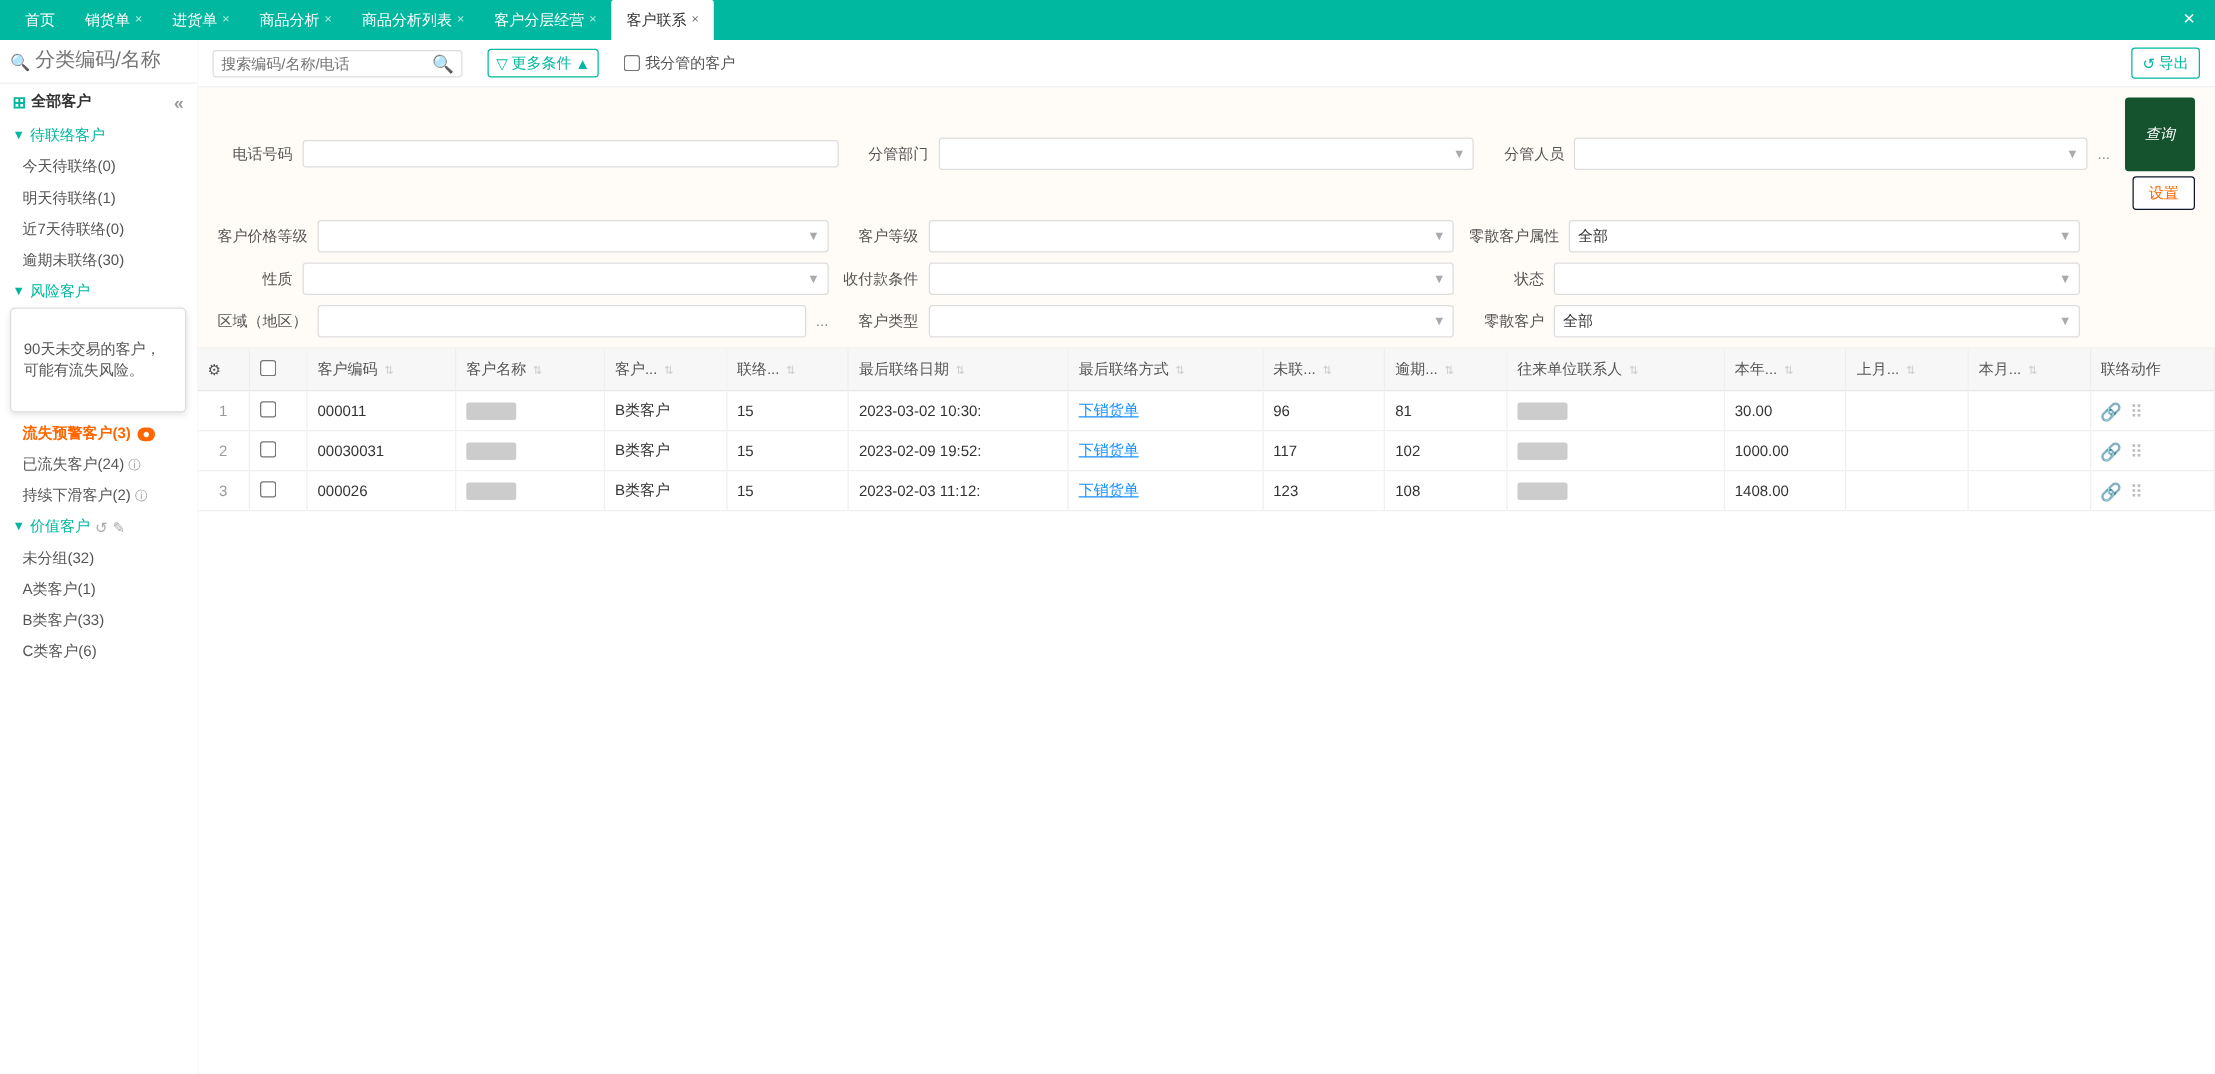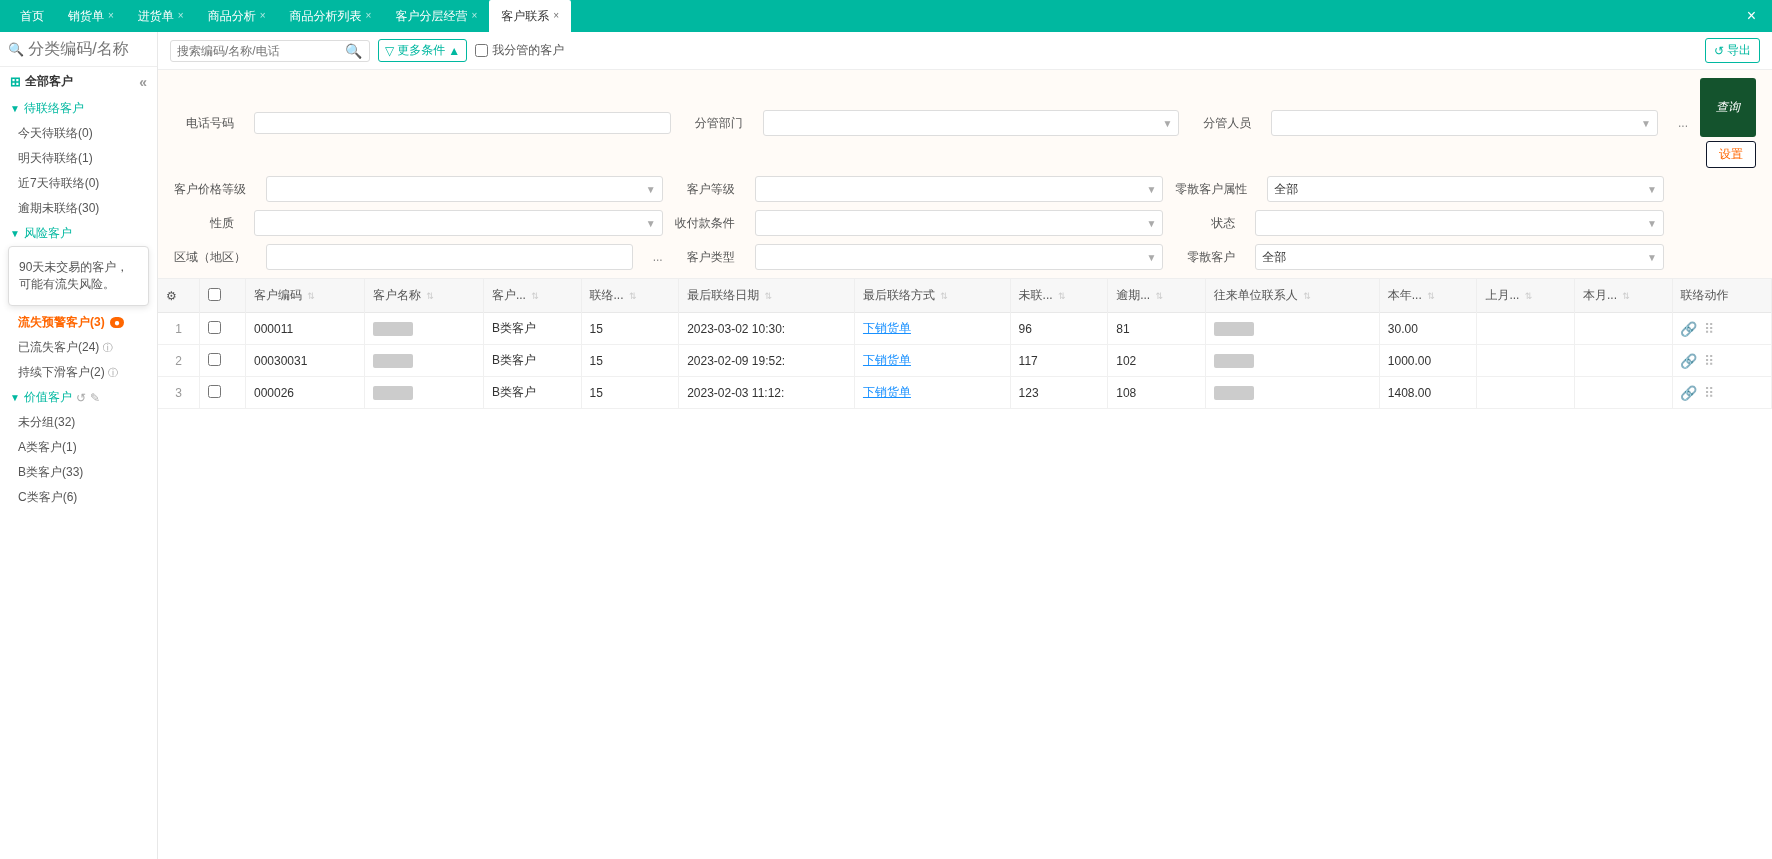--- a/index.html
+++ b/index.html
@@ -113,21 +113,21 @@
       color: #fff;
       border-radius: 8px;
       padding: 0 4px;
       font-size: 10px;
       margin-left: 2px;
     }
     .tooltip-box {
       background: #fff;
       border: 1px solid #ddd;
       border-radius: 4px;
-      padding: 12px 10px;
+      padding: 24px 10px;
       font-size: 11px;
       color: #555;
       margin: 0 8px 4px 8px;
       box-shadow: 0 2px 6px rgba(0,0,0,0.1);
     }
 
     
     .content {
       flex: 1;
       display: flex;
@@ -135,21 +135,21 @@
       overflow: hidden;
       background: #fff;
       margin: 0;
     }
 
     
     .toolbar {
       display: flex;
       align-items: center;
       padding: 6px 12px;
-      gap: 8px;
+      gap: 20px;
       background: #fff;
       border-bottom: 1px solid #eee;
       flex-shrink: 0;
     }
     .toolbar .search-input-wrap {
       display: flex;
       align-items: center;
       border: 1px solid #ddd;
       border-radius: 3px;
       padding: 2px 6px;
@@ -212,21 +212,21 @@
       display: flex;
       gap: 12px;
       margin-bottom: 8px;
       align-items: center;
     }
     .filter-row:last-child { margin-bottom: 0; }
     .filter-field {
       display: flex;
       align-items: center;
       flex: 1;
-      gap: 20px;
+      gap: 8px;
     }
     .filter-field label {
       white-space: nowrap;
       color: #555;
       font-size: 12px;
       min-width: 60px;
       text-align: right;
     }
     .filter-field .field-input {
       flex: 1;

